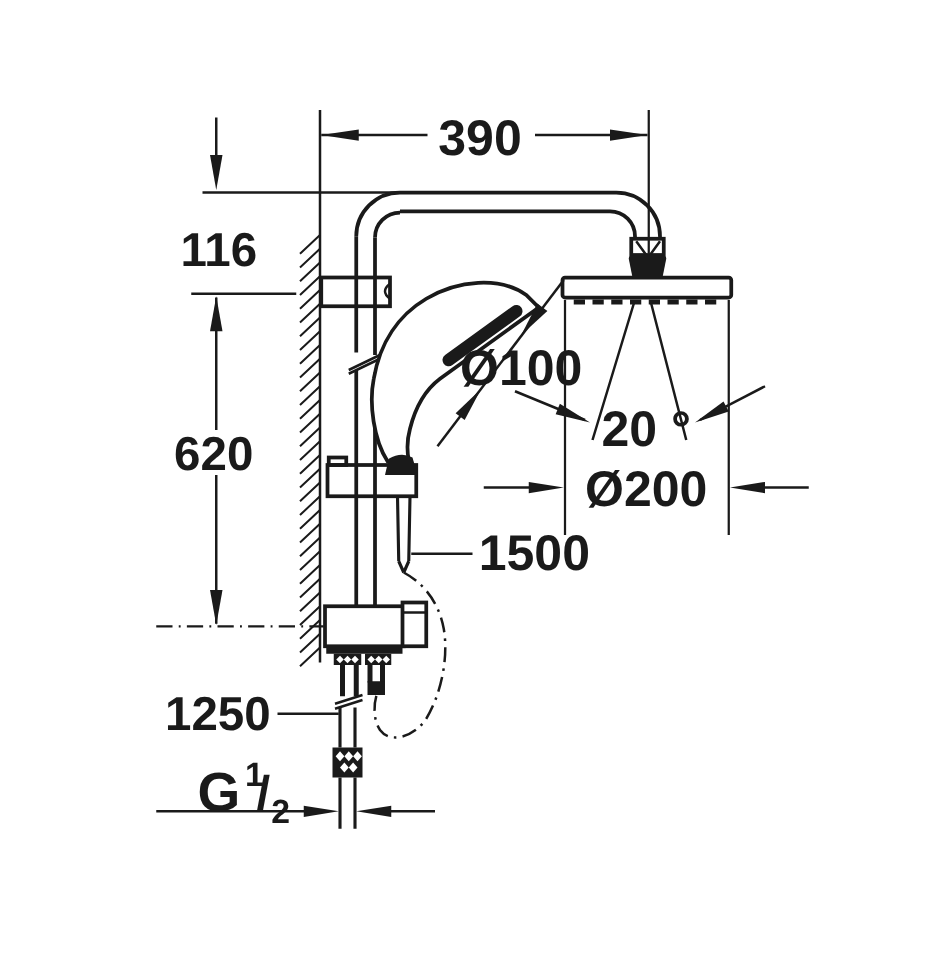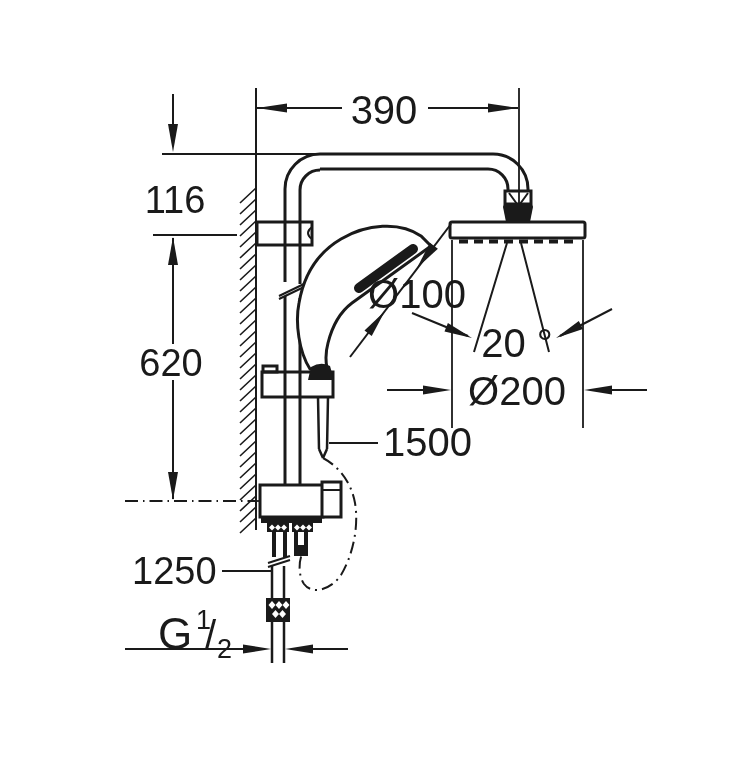--- a/index.html
+++ b/index.html
@@ -1,16 +1,16 @@
 <!DOCTYPE html>
 <html><head>
 <meta charset="utf-8">
 <style>
   html,body{margin:0;padding:0;background:#ffffff;}
-  .page{position:relative;width:750px;height:778px;background:#ffffff;overflow:hidden;}
+  .page{position:relative;width:750px;height:778px;background:#ffffff;overflow:hidden;font-weight:bold;}
   svg{display:block;}
   text{font-family:"Liberation Sans","DejaVu Sans",sans-serif;fill:#1a1a1a;}
   .ln{stroke:#1a1a1a;fill:none;}
   .thin{stroke-width:1.8;}
   .dim{stroke-width:2;}
   .contour{stroke-width:3;}
   .thick{stroke-width:4;}
   .blk{fill:#1a1a1a;stroke:none;}
   .wht{fill:#ffffff;stroke:none;}
   .fillwhite{fill:#ffffff;stroke:#1a1a1a;stroke-width:3;}

